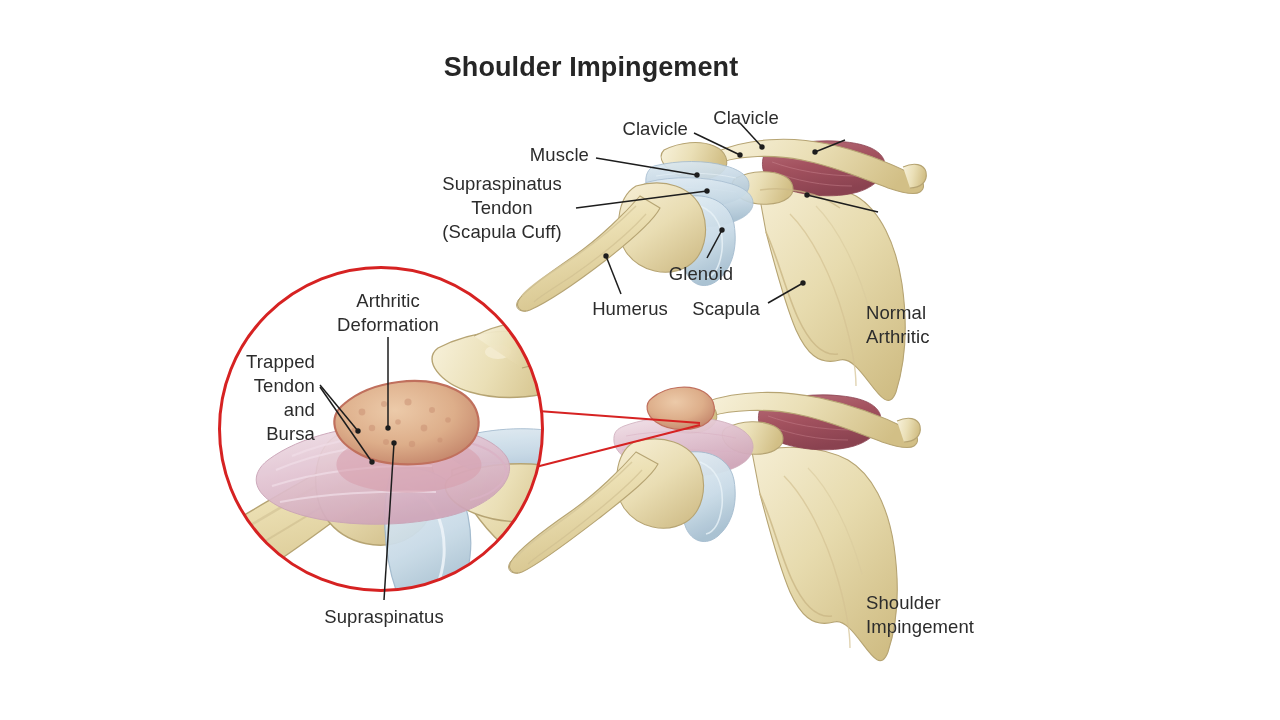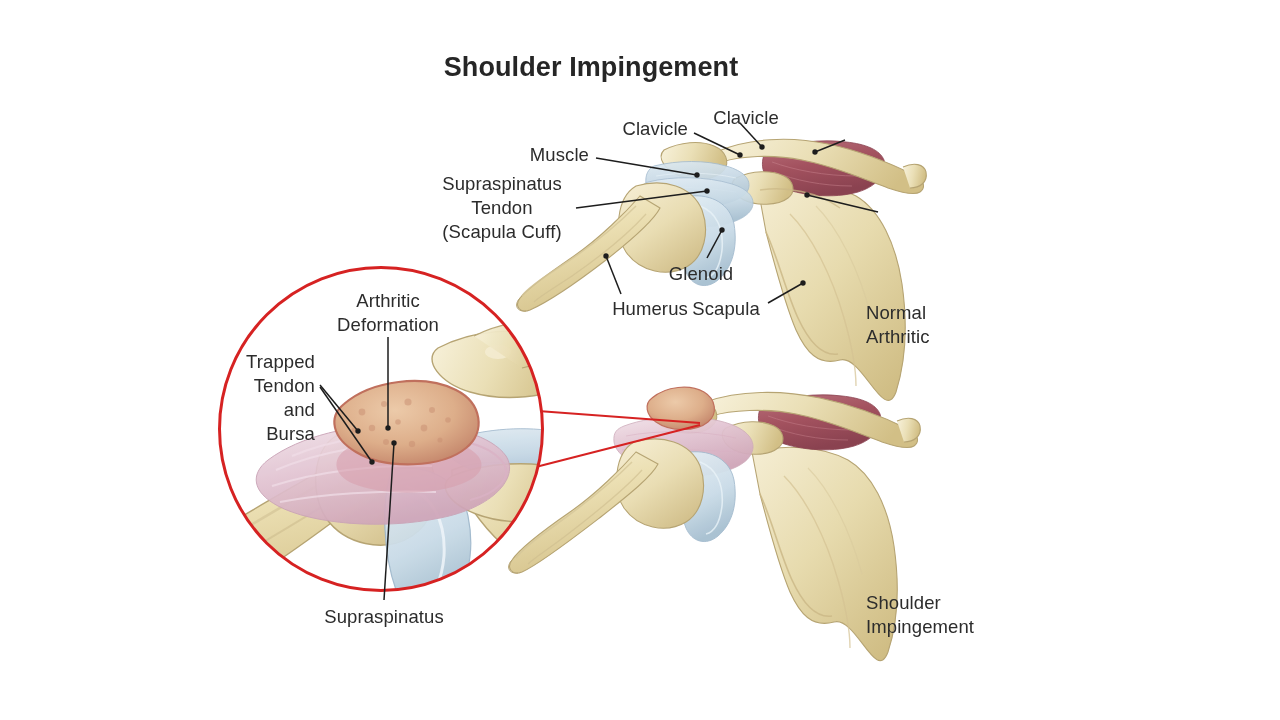--- a/index.html
+++ b/index.html
@@ -343,21 +343,21 @@
 
   <div class="lbl r" style="left:529px; top:143px; width:60px;">Muscle</div>
 
   <div class="lbl c" style="left:434px; top:172px; width:136px;">Supraspinatus
 Tendon
 (Scapula Cuff)</div>
 
 
   <div class="lbl c" style="left:665px; top:262px; width:72px;">Glenoid</div>
 
-  <div class="lbl c" style="left:586px; top:297px; width:88px;margin-left:20px;">Humerus</div>
+  <div class="lbl c" style="left:586px; top:297px; width:88px;">Humerus</div>
 
   <div class="lbl c" style="left:687px; top:297px; width:78px;text-align:center;">Scapula</div>
 
   <div class="lbl c" style="left:330px; top:289px; width:116px;">Arthritic
 Deformation</div>
 
   <div class="lbl r" style="left:233px; top:350px; width:82px;">Trapped
 Tendon
 and Bursa</div>
 

